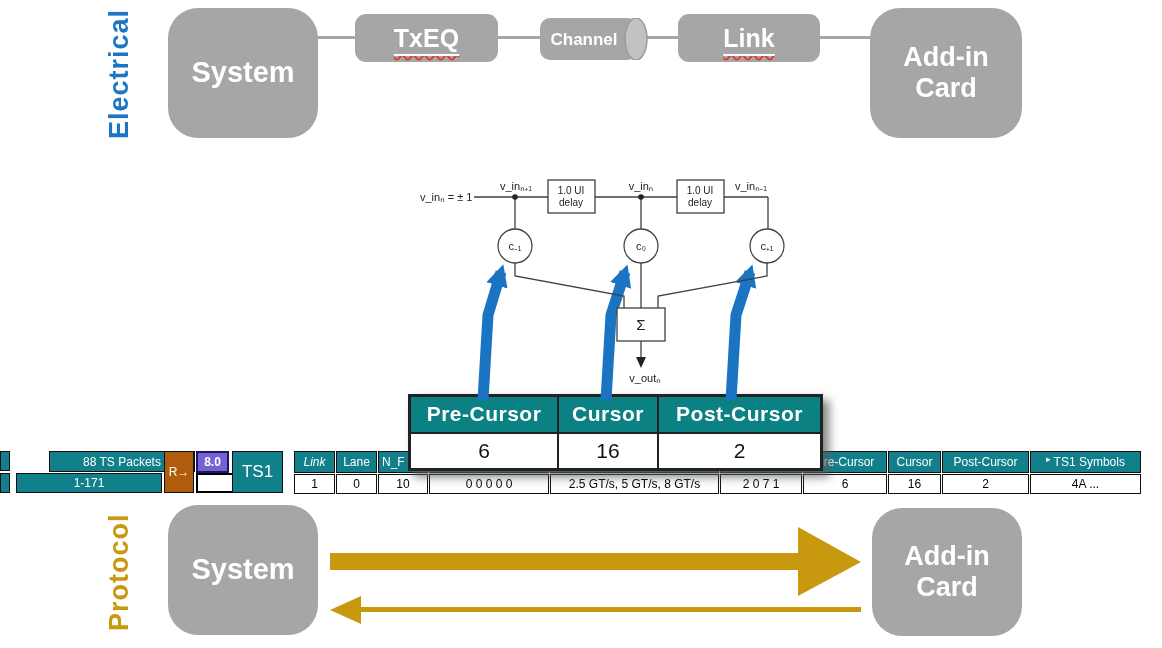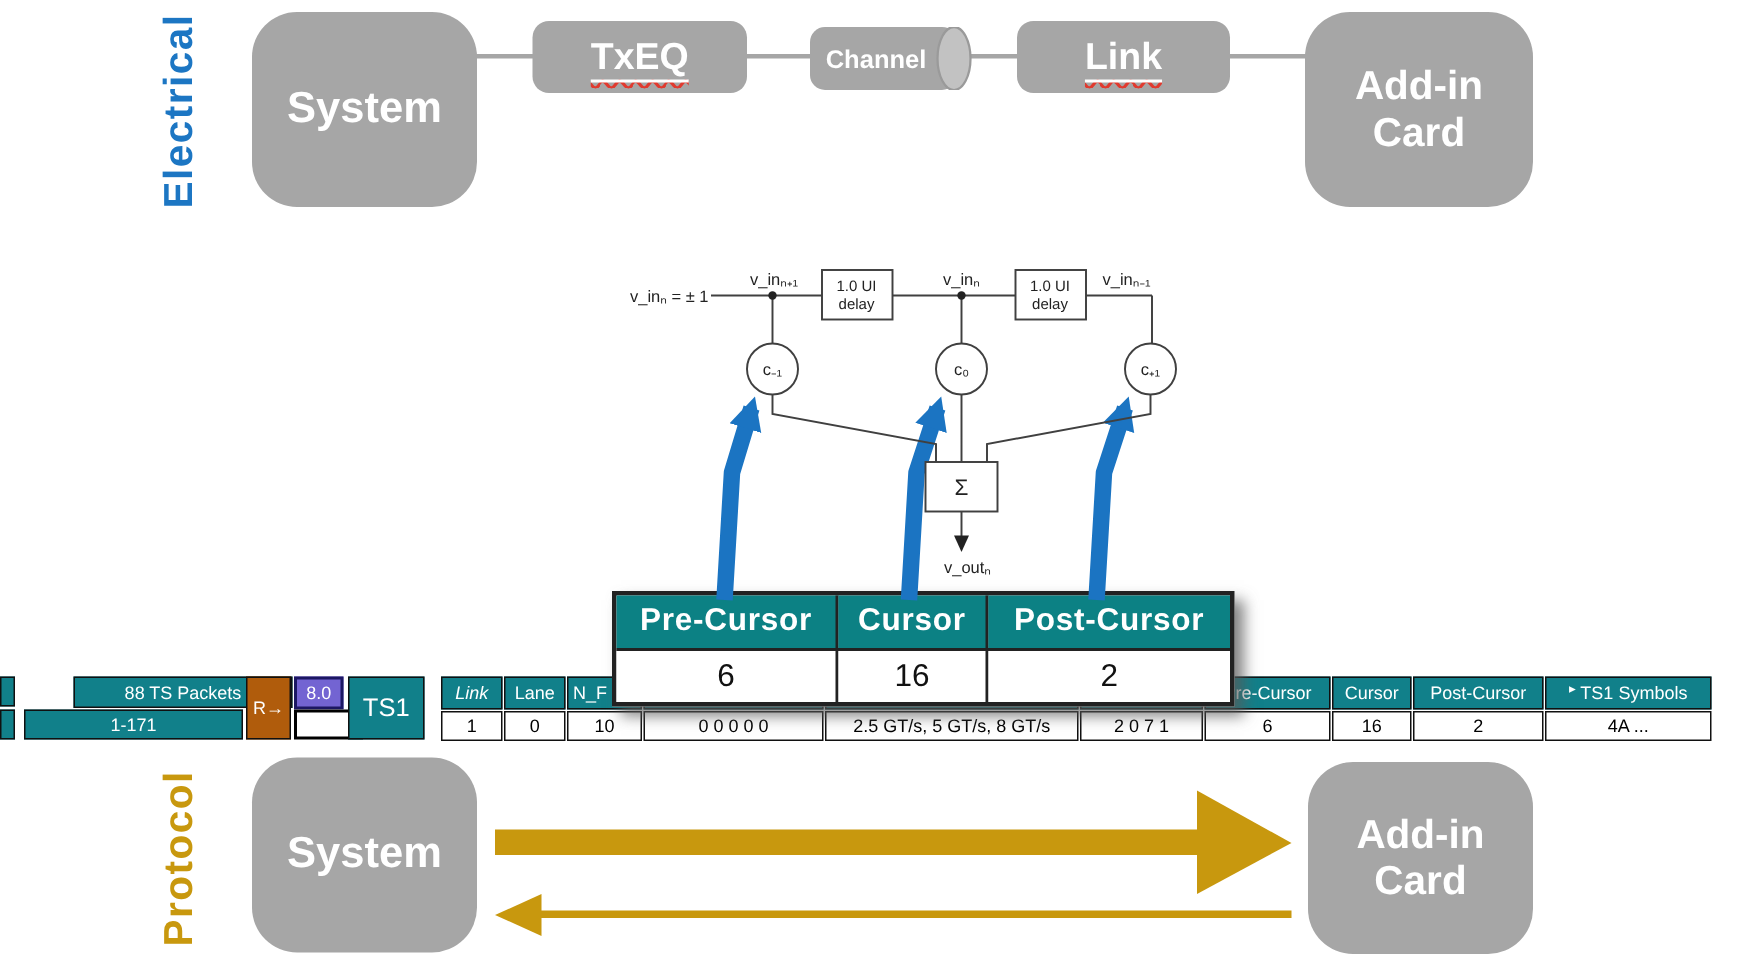--- a/index.html
+++ b/index.html
@@ -37,21 +37,21 @@
   .magvals .magcell { background:#fff; color:#111; font-size:21px; font-weight:500;
                       border-right:2px solid #222; }
   .magcell:last-child { border-right:none; }
 
   
   .tcell { position:absolute; border:1px solid #101010; font-size:12px;
            display:flex; align-items:center; justify-content:center; z-index:1; }
   .tteal { background:#11808a; color:#ffffff; }
   .twhite { background:#ffffff; color:#000000; }
   .torange { background:#b05c0c; color:#ffffff; }
-  .tpurple { background:#7364d2; color:#ffffff; border:2px solid #1c1763; font-weight:normal; }
+  .tpurple { background:#7364d2; color:#ffffff; border:2px solid #1c1763; font-weight:bold; }
   .marker-glyph { font-size:9px; margin-right:3px; position:relative; top:-3px; }
 
   svg text { font-family:"Liberation Sans", sans-serif; }
 </style>
 </head>
 <body>
 
 <div class="abs vlabel blue" style="left:104px; top:8px; width:40px; height:132px;">Electrical</div>
 
 <div class="abs conn" style="left:310px; top:36px; width:50px;"></div>

